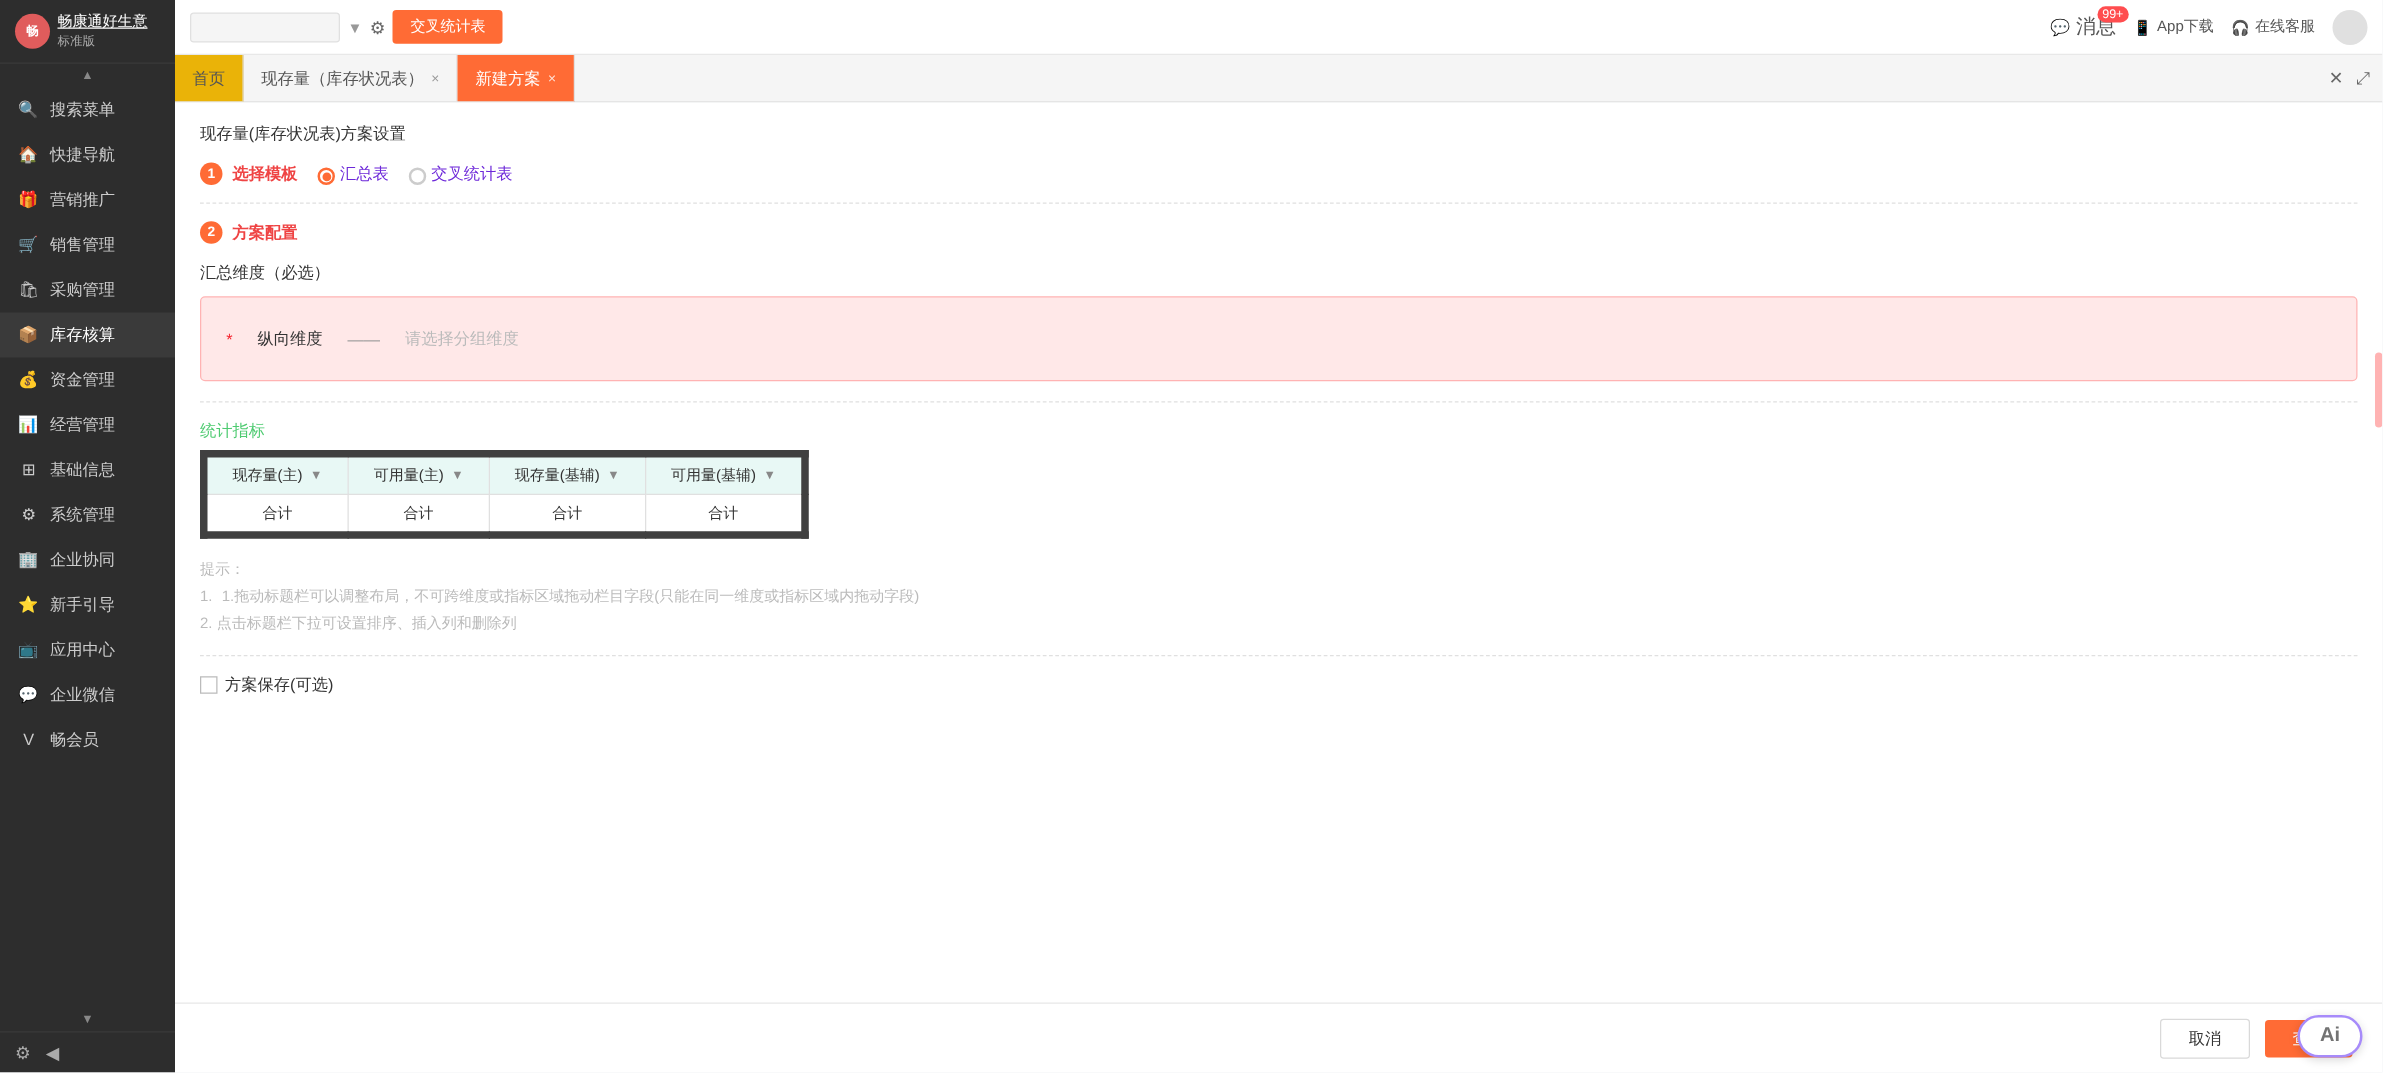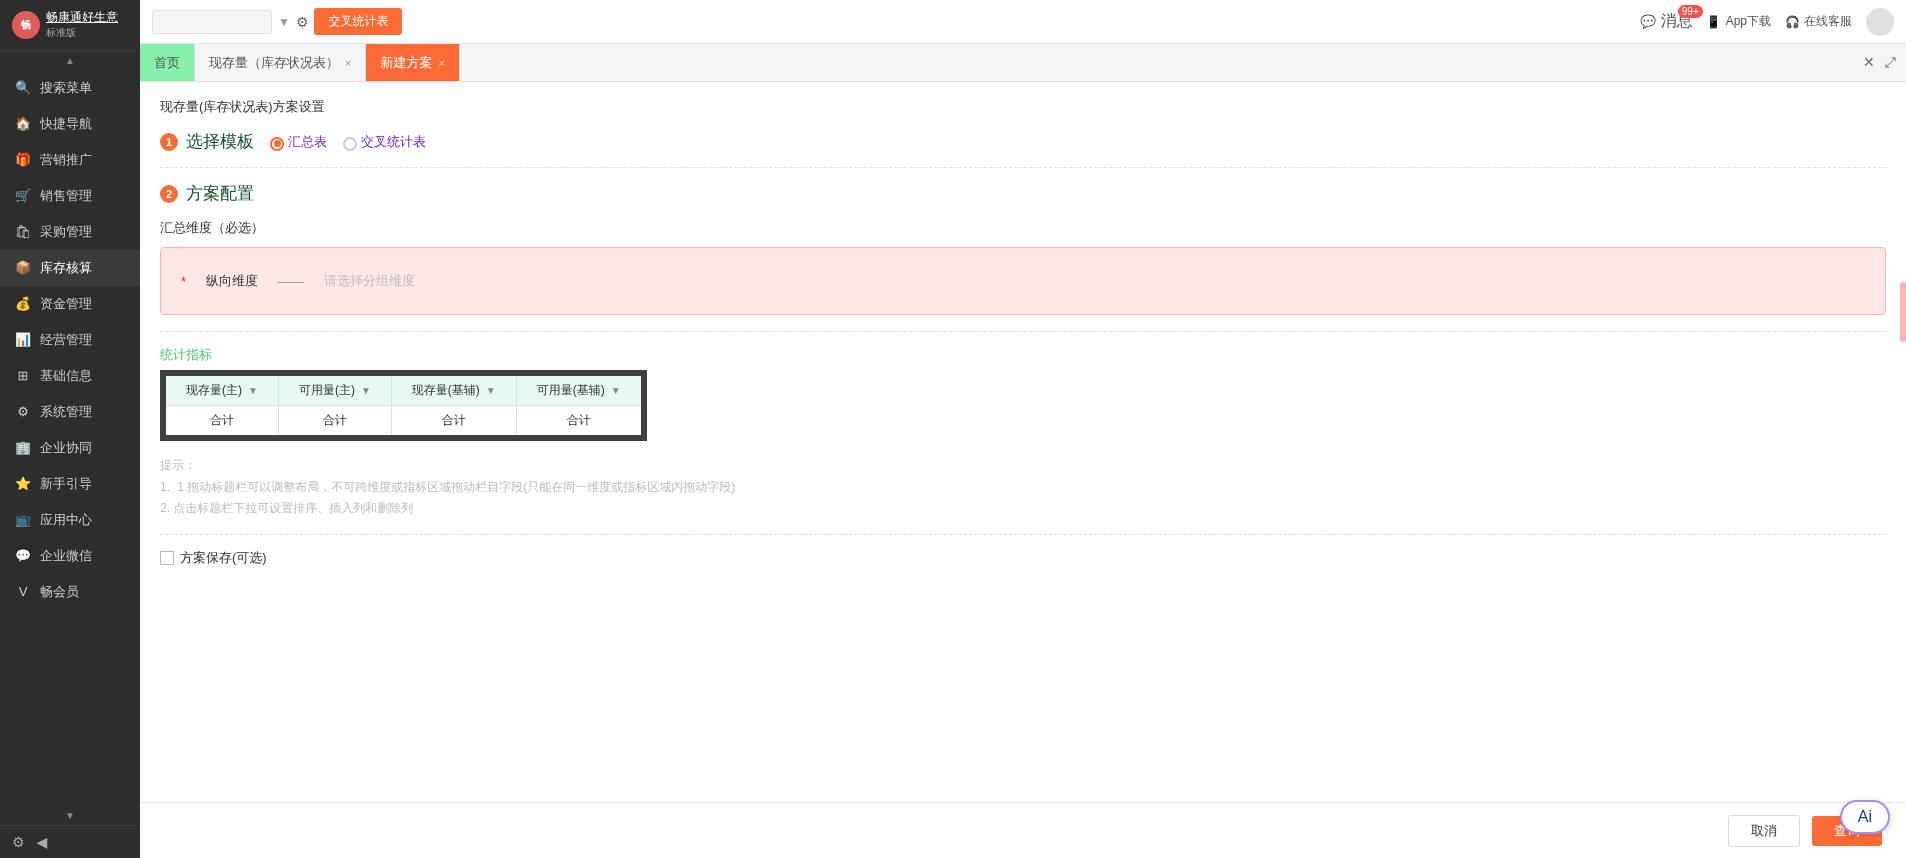--- a/index.html
+++ b/index.html
@@ -82,21 +82,21 @@
       background: #f5f5f5; border-bottom: 1px solid #e0e0e0;
       display: flex; align-items: center; height: 38px; padding: 0 0 0 0;
       flex-shrink: 0; position: relative;
     }
     .tab {
       display: flex; align-items: center; gap: 6px;
       padding: 0 14px; height: 100%; font-size: 13px; cursor: pointer;
       border-right: 1px solid #e0e0e0; color: #555;
     }
     .tab-close { color: #999; font-size: 11px; cursor: pointer; }
-    .tab-home { background: #86efac; }
+    .tab-home { background: #eab308; }
     .tab-new { background: #ff6b35; color: #fff; }
     .tab-new .tab-close { color: rgba(255,255,255,0.8); }
     .tabs-bar-right { position: absolute; right: 8px; display: flex; gap: 6px; }
     .tabs-bar-right .icon-btn { font-size: 14px; color: #666; cursor: pointer; padding: 2px; }
 
     
     .content {
       flex: 1; overflow-y: auto; background: #fff; padding: 16px 20px 80px 20px;
       position: relative;
     }
@@ -105,21 +105,21 @@
     
     .section-header {
       display: flex; align-items: center; gap: 8px;
       margin-bottom: 14px;
     }
     .section-num {
       background: #ff6b35; color: #fff; border-radius: 50%;
       width: 18px; height: 18px; display: flex; align-items: center; justify-content: center;
       font-size: 11px; font-weight: bold; flex-shrink: 0;
     }
-    .section-label { font-size: 17px; font-weight: 400; color: #14532d; }
+    .section-label { font-size: 13px; font-weight: 700; color: #ef4444; }
 
     
     .radio-group { display: flex; align-items: center; gap: 16px; margin-left: 8px; }
     .radio-item { display: flex; align-items: flex-end; gap: 4px; font-size: 13px; color: #6d28d9; cursor: pointer; }
     .radio-dot {
       width: 14px; height: 14px; border-radius: 50%; border: 2px solid #ccc;
       display: flex; align-items: center; justify-content: center;
     }
     .radio-dot.checked { border-color: #ff6b35; }
     .radio-dot.checked::after { content: ''; width: 7px; height: 7px; border-radius: 50%; background: #ff6b35; display: block; }
@@ -199,24 +199,24 @@
       background: #fff; border: 1px solid #d9d9d9; color: #333;
       padding: 6px 22px; border-radius: 3px; font-size: 13px; cursor: pointer;
     }
     .btn-query {
       background: #ff6b35; border: none; color: #fff;
       padding: 6px 22px; border-radius: 3px; font-size: 13px; cursor: pointer;
     }
 
     
     .ai-bubble {
-      position: fixed; bottom: 24px; right: 16px;
+      position: fixed; bottom: 12px; right: 16px;
       background: #fff; border: 2px solid #a78bfa;
       border-radius: 20px; padding: 6px 16px;
-      font-size: 16px; font-weight: normal; color: #0c4a6e;
+      font-size: 16px; font-weight: bold; color: #737373;
       cursor: pointer; box-shadow: 0 2px 8px rgba(0,0,0,0.15);
     }
 
     
     .right-edge {
       position: absolute; right: 0; top: 200px;
       width: 6px; height: 60px; background: #ffb3b3; border-radius: 3px;
     }
   </style>
 </head>

